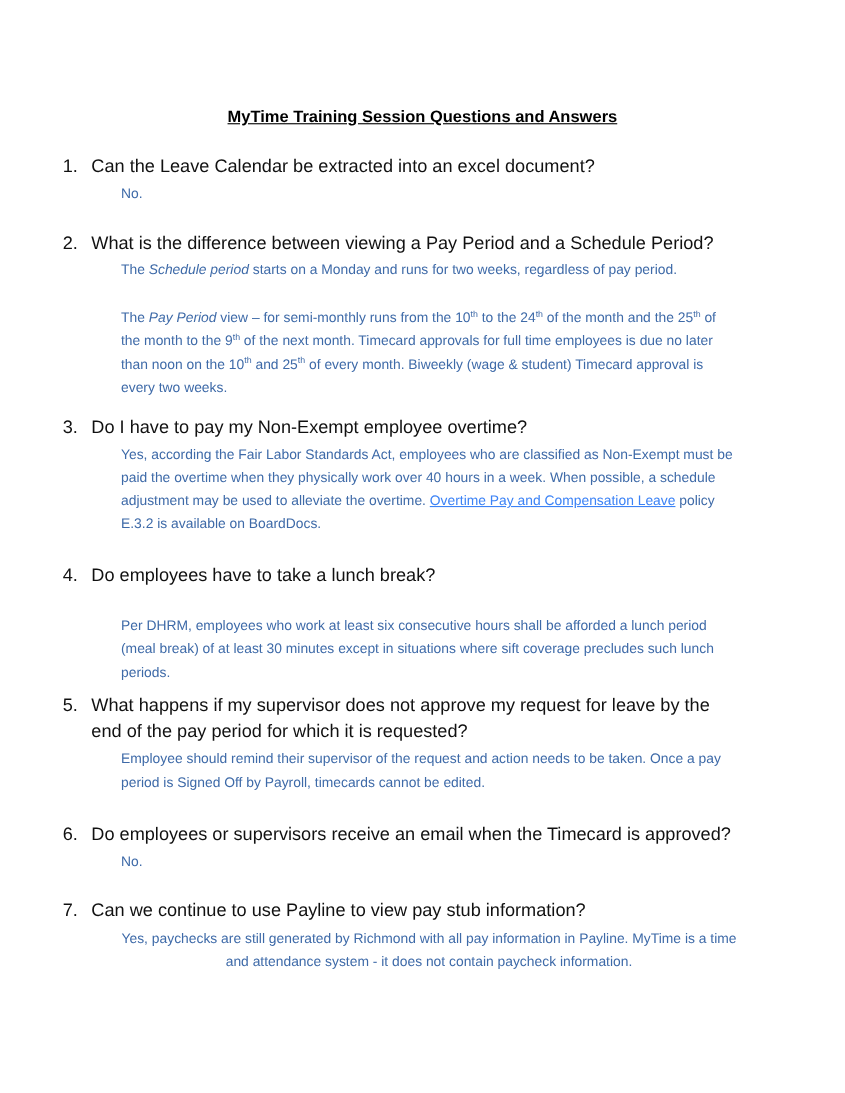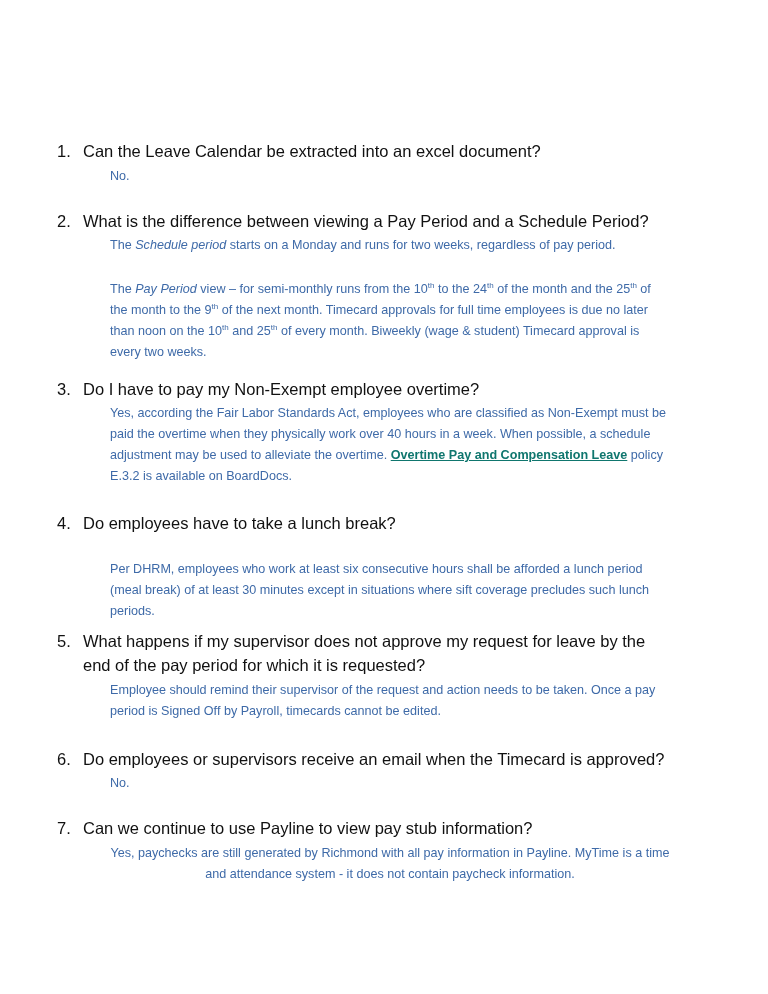--- a/index.html
+++ b/index.html
@@ -5,26 +5,27 @@
   html, body { margin: 0; padding: 0; background: #ffffff; }
   body { width: 768px; height: 994px; position: relative; font-family: "Liberation Sans", sans-serif; color: #000; overflow: hidden; }
   .page { position: absolute; left: 0; top: 0; width: 768px; height: 994px; }
   .title { position: absolute; top: 98px; left: 0; width: 768px; text-align: center; font-size: 15px; font-weight: bold; text-decoration: underline; }
   .q { position: absolute; left: 83px; width: 600px; font-size: 16.5px; line-height: 24px; color: #111; }
   .q .num { position: absolute; left: -26px; top: 0; }
   .a { position: absolute; left: 110px; width: 560px; font-size: 12.6px; line-height: 21px; color: #3e6aa8; }
   .a i { font-style: italic; }
   .a sup { font-size: 8px; line-height: 0; vertical-align: super; }
   .u { }
-  .link { color: #0f766e; text-decoration: underline; font-weight: bold; }
+  .link { color: #3b82f6; text-decoration: underline; }
 </style>
 </head>
 <body>
 
 <div class="page">
+  <div class="title">MyTime Training Session Questions and Answers</div>
 
   <div class="q" style="top:139px;">
     <span class="num">1.</span>
     <span>Can the Leave Calendar be extracted into an excel document?</span>
   </div>
   <div class="a" style="top:166px;">No.</div>
 
   <div class="q" style="top:209px;">
     <span class="num">2.</span>
     <span>What is the difference between viewing a Pay Period and a Schedule Period?</span>

